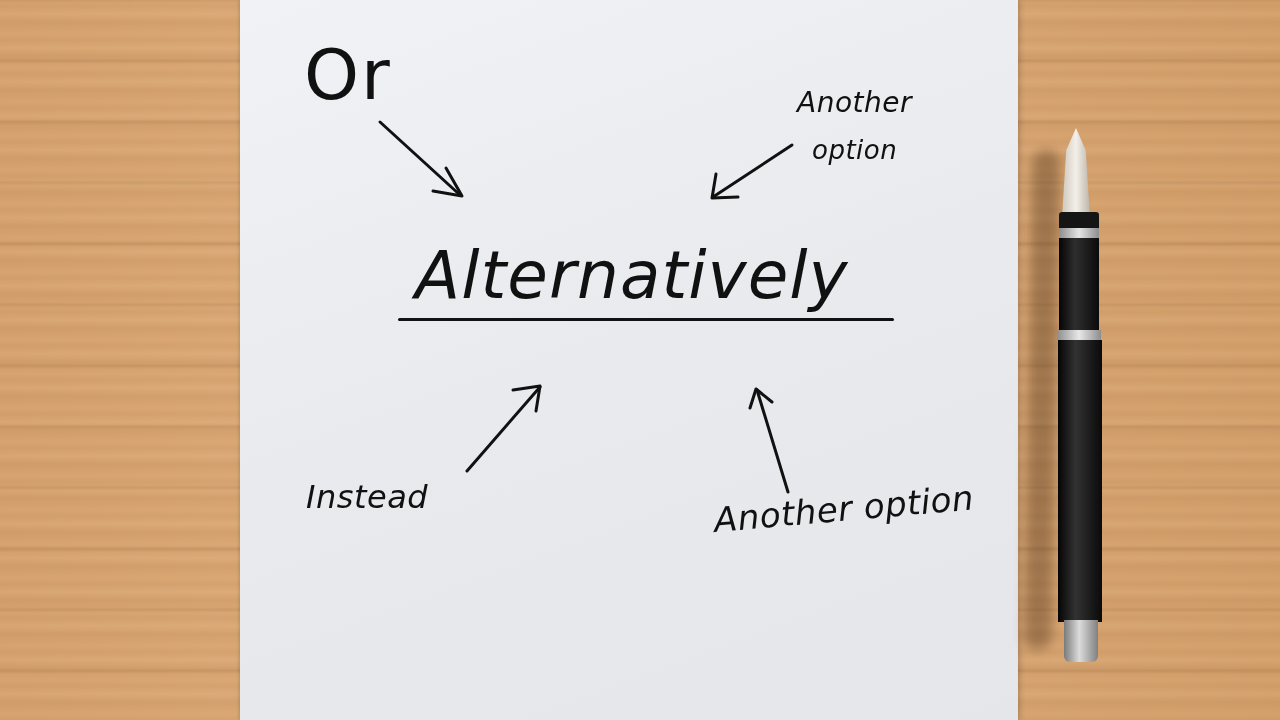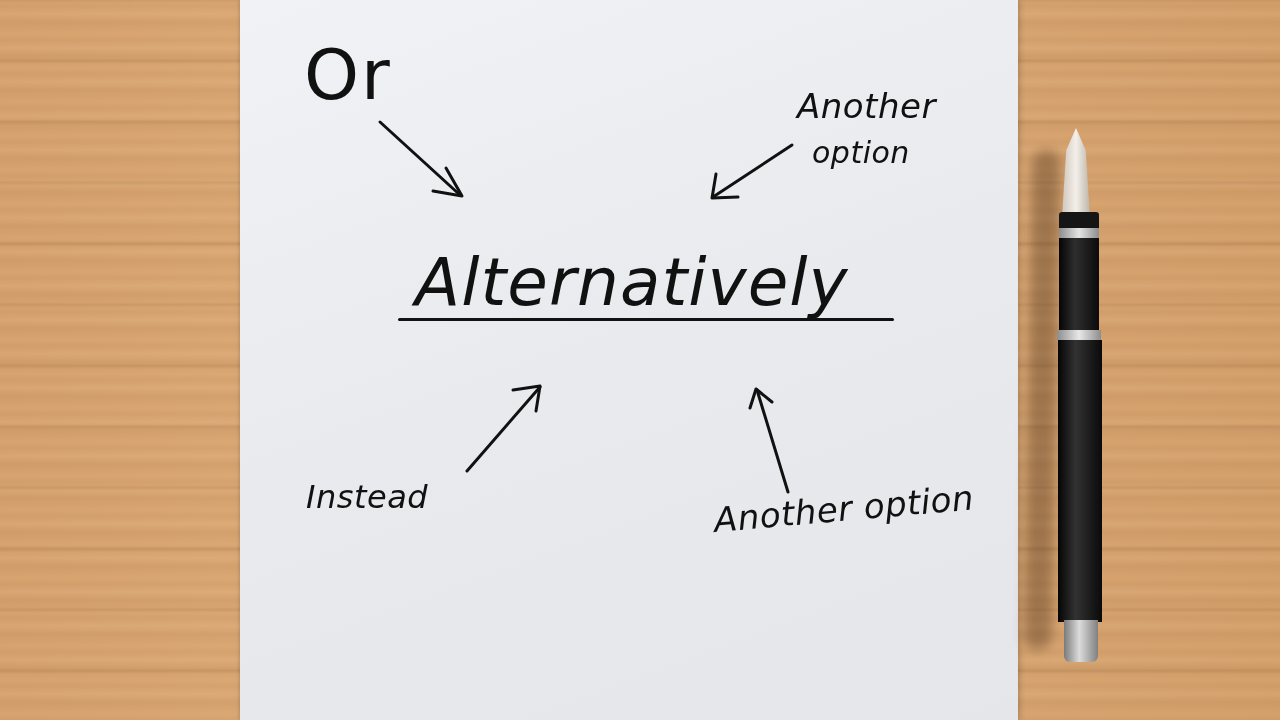--- a/index.html
+++ b/index.html
@@ -19,23 +19,23 @@
       position:absolute; left:240px; top:0; width:778px; height:720px;
       background: linear-gradient(160deg, #f1f2f5 0%, #e9eaee 50%, #e5e6ea 100%);
       box-shadow: 2px 0 6px rgba(0,0,0,0.18), -1px 0 3px rgba(0,0,0,0.10);
     }
     .hw {
       position:absolute; color:#111; white-space:nowrap;
       font-family: "DejaVu Sans", sans-serif; font-style: italic;
       letter-spacing: 0.5px;
     }
     .or { left:304px; top:34px; font-size:70px; font-style:normal; font-weight:400; letter-spacing:2px; }
-    .another1 { left:797px; top:86px; font-size:34px; }
-    .another1b { left:812px; top:135px; font-size:30px; }
-    .main-word { left:415px; top:237px; font-size:66px; font-weight:400; letter-spacing:1px;margin-top:7px; }
+    .another1 { left:797px; top:86px; font-size:28px; }
+    .another1b { left:812px; top:135px; font-size:26px; }
+    .main-word { left:415px; top:237px; font-size:66px; font-weight:400; letter-spacing:1px; }
     .underline { position:absolute; left:398px; top:318px; width:496px; height:3px; background:#111; border-radius:2px; }
     .instead { left:306px; top:478px; font-size:32px; }
     .another2 { left:714px; top:500px; font-size:34px; transform: rotate(-5deg); transform-origin:left center; }
     svg.arrows { position:absolute; left:0; top:0; width:1280px; height:720px; pointer-events:none; }
     .pen-shadow {
       position:absolute; left:1028px; top:150px; width:28px; height:500px;
       background: rgba(60,35,15,0.35); filter: blur(6px); border-radius:14px;
       transform: skewX(-1deg);
     }
     .pen-nib {

